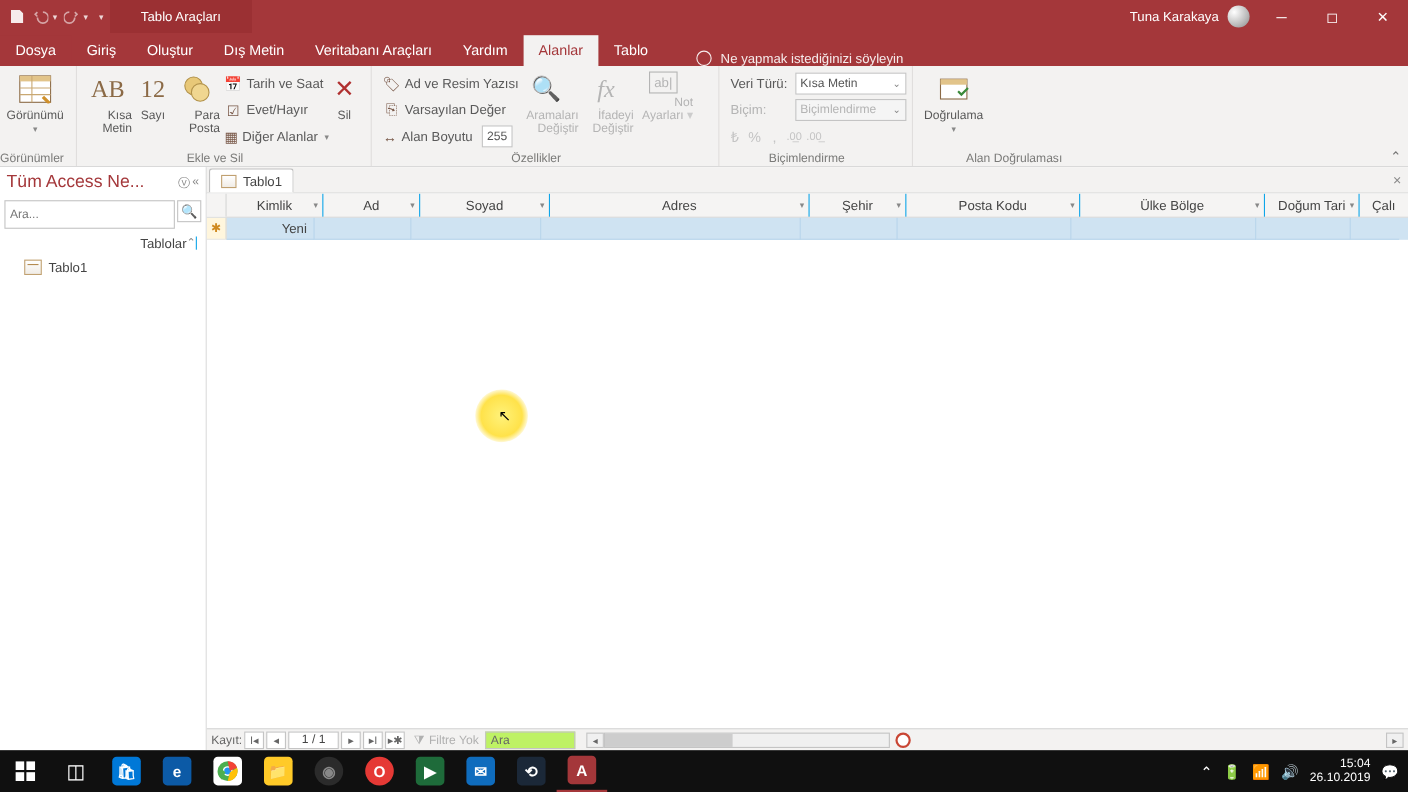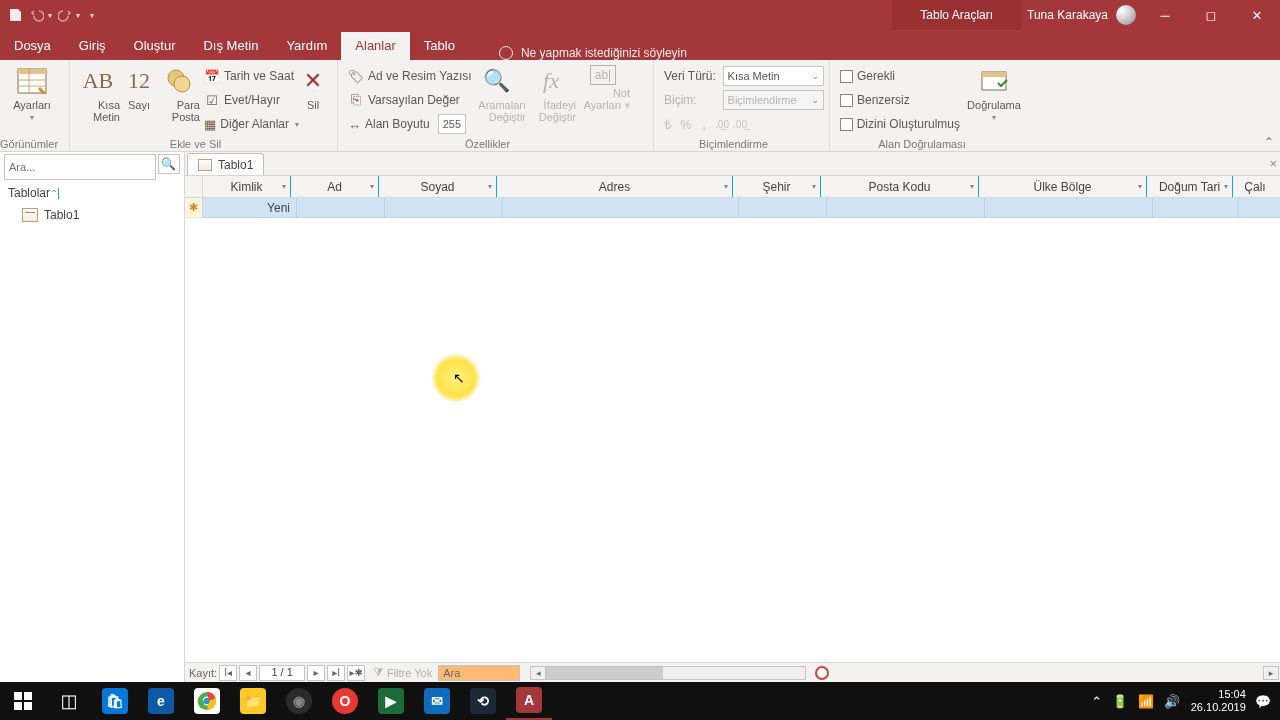--- a/index.html
+++ b/index.html
@@ -3,21 +3,21 @@
 <meta charset="utf-8">
 <style>
 * { margin:0; padding:0; box-sizing:border-box; font-family:"Segoe UI",Arial,sans-serif; -webkit-user-select:none; user-select:none;}
 body { width:1280px; height:720px; overflow:hidden; background:#fff; font-size:12px; color:#444; position:relative;}
 
 
 .titlebar{height:30px;background:#a4373a;display:flex;align-items:center;color:#fff;font-size:12px}
 .qat{display:flex;align-items:center;height:100%;padding:0 6px;gap:4px}
 .qat .ic{width:18px;height:18px;display:flex;align-items:center;justify-content:center;opacity:.9}
 .qat .chev{font-size:8px;opacity:.8;margin-left:-2px}
-.title-center{flex:1;display:flex;align-items:center;justify-content:flex-end;gap:20px;height:100%}
+.title-center{flex:1;display:flex;align-items:center;justify-content:flex-start;gap:20px;height:100%}
 .ctx-label{background:#9b3033;padding:0 28px;height:100%;display:flex;align-items:center;font-size:12px}
 .doc-title{font-size:12px;color:#fff;opacity:.95}
 .user-block{display:flex;align-items:center;gap:8px;padding:0 6px}
 .avatar{width:20px;height:20px;border-radius:50%;background:radial-gradient(circle at 30% 30%,#fff,#bbb 60%,#888)}
 .winbtns{display:flex}
 .winbtns div{width:46px;height:30px;display:flex;align-items:center;justify-content:center;color:#fff;font-size:13px;font-family:Segoe UI Symbol,Arial}
 
 
 .tabsbar{height:30px;background:#a4373a;display:flex;align-items:flex-end}
 .tabsbar .tab{padding:0 14px;height:28px;line-height:28px;color:#fff;font-size:13px;cursor:default}
@@ -50,21 +50,21 @@
 
 
 .work{position:absolute;top:152px;left:0;right:0;bottom:38px;display:flex;background:#fff}
 .navpane{width:200px;border-right:1px solid #d6d6d6;background:#fff;display:flex;flex-direction:column}
 .np-hdr{height:28px;display:flex;align-items:center;padding:0 6px;font-size:16px;color:#a4373a;justify-content:space-between}
 .np-hdr .txt{white-space:nowrap;overflow:hidden;text-overflow:ellipsis;flex:1}
 .np-hdr .carets{font-size:11px;color:#888;display:flex;gap:2px}
 .searchwrap{padding:2px 4px;display:flex;gap:2px}
 .searchwrap input{flex:1;height:20px;border:1px solid #c4c4c4;font-size:11px;padding:12px 4px;color:#888}
 .sbtn{width:22px;height:20px;border:1px solid #c4c4c4;display:flex;align-items:center;justify-content:center;color:#a47040;font-size:12px}
-.np-group{padding:4px 8px;font-size:12px;color:#444;display:flex;justify-content:flex-start;align-items:center}
+.np-group{padding:4px 8px;font-size:12px;color:#444;display:flex;justify-content:flex-end;align-items:center}
 .np-group .ch{font-size:10px;color:#888}
 .np-item{padding:4px 8px 4px 22px;display:flex;align-items:center;gap:6px;font-size:12px;color:#444}
 .np-item .tico{width:16px;height:14px;background:linear-gradient(#fff,#f0ece6);border:1px solid #c0a070;position:relative}
 .np-item .tico::before{content:'';position:absolute;top:3px;left:2px;right:2px;height:1px;background:#b48b50}
 
 .docarea{flex:1;display:flex;flex-direction:column;position:relative}
 .doctab{height:24px;background:#f3f2f1;border-bottom:1px solid #d6d6d6;display:flex;align-items:flex-end;padding-left:2px;position:relative}
 .doctab .dt{background:#fff;border:1px solid #c0c0c0;border-bottom:none;height:22px;padding:0 10px;display:flex;align-items:center;gap:6px;font-size:12px;color:#444;border-radius:3px 3px 0 0}
 .doctab .dt .tico{width:14px;height:12px;background:linear-gradient(#fff,#f0ece6);border:1px solid #c0a070}
 .doctab .x{position:absolute;right:6px;top:4px;font-size:13px;color:#8a8a8a;cursor:default}
@@ -77,21 +77,21 @@
 .row{height:20px;display:flex}
 .row .cell{border-right:1px solid #e8e8e8;border-bottom:1px solid #e8e8e8;display:flex;align-items:center;padding:0 6px;font-size:12px;color:#444;justify-content:flex-end}
 .row.sel{background:#cfe3f2}
 .row.sel .cell{border-right-color:#b8d5ec;border-bottom-color:#b8d5ec}
 .rowh{width:18px;border-right:1px solid #d6d6d6;border-bottom:1px solid #e8e8e8;background:#fff6dd;display:flex;align-items:center;justify-content:center;color:#d08a20;font-size:11px}
 
 .recnav{height:20px;border-top:1px solid #d6d6d6;background:#f3f2f1;display:flex;align-items:center;font-size:11px;color:#666;gap:2px;padding:0 4px;position:relative}
 .recnav .nb{width:18px;height:16px;border:1px solid #c4c4c4;background:#fff;display:flex;align-items:center;justify-content:center;font-size:10px}
 .recnav .rin{width:46px;height:16px;border:1px solid #c4c4c4;background:#fff;text-align:center;font-size:11px;color:#444}
 .recnav .flt{display:flex;align-items:center;gap:4px;color:#b0b0b0;margin-left:6px}
-.recnav .srch{width:82px;height:16px;border:1px solid #c4c4c4;background:#fdba74;margin-left:4px;font-size:11px;padding:0 4px;color:#666}
+.recnav .srch{width:82px;height:16px;border:1px solid #c4c4c4;background:#bef264;margin-left:4px;font-size:11px;padding:0 4px;color:#666}
 .hscroll{flex:1;display:flex;align-items:center;margin-left:8px}
 .hscroll .trk{flex:1;height:14px;border:1px solid #c4c4c4;background:#f0f0f0;position:relative;max-width:260px}
 .hscroll .th{position:absolute;left:0;top:0;bottom:0;width:45%;background:#cdcdcd}
 .hscroll .ab{width:16px;height:14px;border:1px solid #c4c4c4;background:#f0f0f0;display:flex;align-items:center;justify-content:center;font-size:9px;color:#666}
 .recctr{position:absolute;left:58%;top:50%;width:14px;height:14px;border:2px solid #c94634;border-radius:50%;transform:translate(-50%,-50%);background:#fff}
 .statbar{position:absolute;left:0;right:0;bottom:18px;height:20px;background:#f3f2f1;border-top:1px solid #d6d6d6;display:flex;align-items:center;font-size:11px;color:#666;padding:0 8px;justify-content:space-between}
 .statbar .rbtns{display:flex;gap:2px}
 .statbar .vb{width:22px;height:16px;border:1px solid #c4c4c4;background:#fff;display:flex;align-items:center;justify-content:center}
 
 
@@ -144,20 +144,21 @@
     <div>◻</div>
     <div>✕</div>
   </div>
 </div>
 
 <div class="tabsbar">
   <div class="tab file">Dosya</div>
   <div class="tab">Giriş</div>
   <div class="tab">Oluştur</div>
   <div class="tab">Dış Metin</div>
+  <div class="tab">Veritabanı Araçları</div>
   <div class="tab">Yardım</div>
   <div class="tab active">Alanlar</div>
   <div class="tab">Tablo</div>
   <div class="tell">
     <span class="bulb"></span>
     <span>Ne yapmak istediğinizi söyleyin</span>
   </div>
 </div>
 
 <div class="ribbon">
@@ -168,21 +169,21 @@
         <div class="bigic">
           <svg width="30" height="26">
               <rect x="1" y="1" width="28" height="24" fill="#fff" stroke="#8b6a46"></rect>
               <rect x="1" y="1" width="28" height="5" fill="#e2c48a"></rect>
               <line x1="1" y1="12" x2="29" y2="12" stroke="#c9a872"></line>
               <line x1="1" y1="18" x2="29" y2="18" stroke="#c9a872"></line>
               <line x1="12" y1="1" x2="12" y2="25" stroke="#c9a872"></line>
               <path d="M22 20 l6 6" stroke="#d0902a" stroke-width="3"></path>
             </svg>
         </div>
-        <div class="lab">Ayarları</div>
+        <div class="lab">Görünümü</div>
         <div style="font-size:8px;color:#888">▾</div>
       </div>
     </div>
     <div class="group-label">Görünümler</div>
   </div>
 
   <div class="group" style="width:268px">
     <div class="gcontent">
       <div class="bigbtn" style="width:44px">
         <div class="bigic" style="font-family:Georgia;color:#8b6a46">AB</div>
@@ -283,34 +284,20 @@
           <span class="sic" style="color:#c4c4c4;font-size:10px">.0̲0</span>
           <span class="sic" style="color:#c4c4c4;font-size:10px">.00̲</span>
         </div>
       </div>
     </div>
     <div class="group-label">Biçimlendirme</div>
   </div>
 
   <div class="group" style="width:200px;border-right:none">
     <div class="gcontent">
-      <div class="vcol" style="width:128px">
-        <div class="rowitem">
-            <span class="ck"></span>
-            <span>Gerekli</span>
-          </div>
-        <div class="rowitem">
-            <span class="ck"></span>
-            <span>Benzersiz</span>
-          </div>
-        <div class="rowitem">
-            <span class="ck"></span>
-            <span>Dizini Oluşturulmuş</span>
-          </div>
-      </div>
       <div class="bigbtn" style="width:62px">
         <div class="bigic">
           <svg width="28" height="24">
               <rect x="2" y="3" width="24" height="18" fill="#fff" stroke="#8b6a46"></rect>
               <rect x="2" y="3" width="24" height="5" fill="#e2c48a"></rect>
               <path d="M18 14 l3 3 6-6" stroke="#3a8a3a" stroke-width="2" fill="none"></path>
             </svg>
         </div>
         <div class="lab"><span>Doğrulama</span></div>
         <div style="font-size:8px;color:#888">▾</div>
@@ -318,20 +305,27 @@
     </div>
     <div class="group-label">Alan Doğrulaması</div>
   </div>
 
   <span class="collapse-ch">⌃</span>
 </div>
 
 <div class="work">
 
   <div class="navpane">
+    <div class="np-hdr">
+      <span class="txt">Tüm Access Ne...</span>
+      <span class="carets">
+          <span>ⓥ</span>
+          <span>«</span>
+        </span>
+    </div>
     <div class="searchwrap">
       <input placeholder="Ara..." style="">
       <div class="sbtn">🔍</div>
     </div>
     <div class="np-group">
       <span>Tablolar</span>
         <span class="ch">⌃</span>
     </div>
     <div class="np-item">
       <span class="tico"></span>
@@ -382,21 +376,21 @@
         <div class="ch" style="width:86px">
             <span>Doğum Tari</span>
             <span class="da">▾</span>
           </div>
         <div class="ch" style="width:44px;border-right:none">
             <span>Çalı</span>
           </div>
       </div>
       <div class="row sel">
         <div class="rowh">✱</div>
-        <div class="cell" style="width:94px">Yeni</div>
+        <div class="cell" style="width:80px">Yeni</div>
         <div class="cell" style="width:88px"></div>
         <div class="cell" style="width:118px"></div>
         <div class="cell" style="width:236px"></div>
         <div class="cell" style="width:88px"></div>
         <div class="cell" style="width:158px"></div>
         <div class="cell" style="width:168px"></div>
         <div class="cell" style="width:86px"></div>
         <div class="cell" style="width:44px;border-right:none"></div>
       </div>
     </div>

